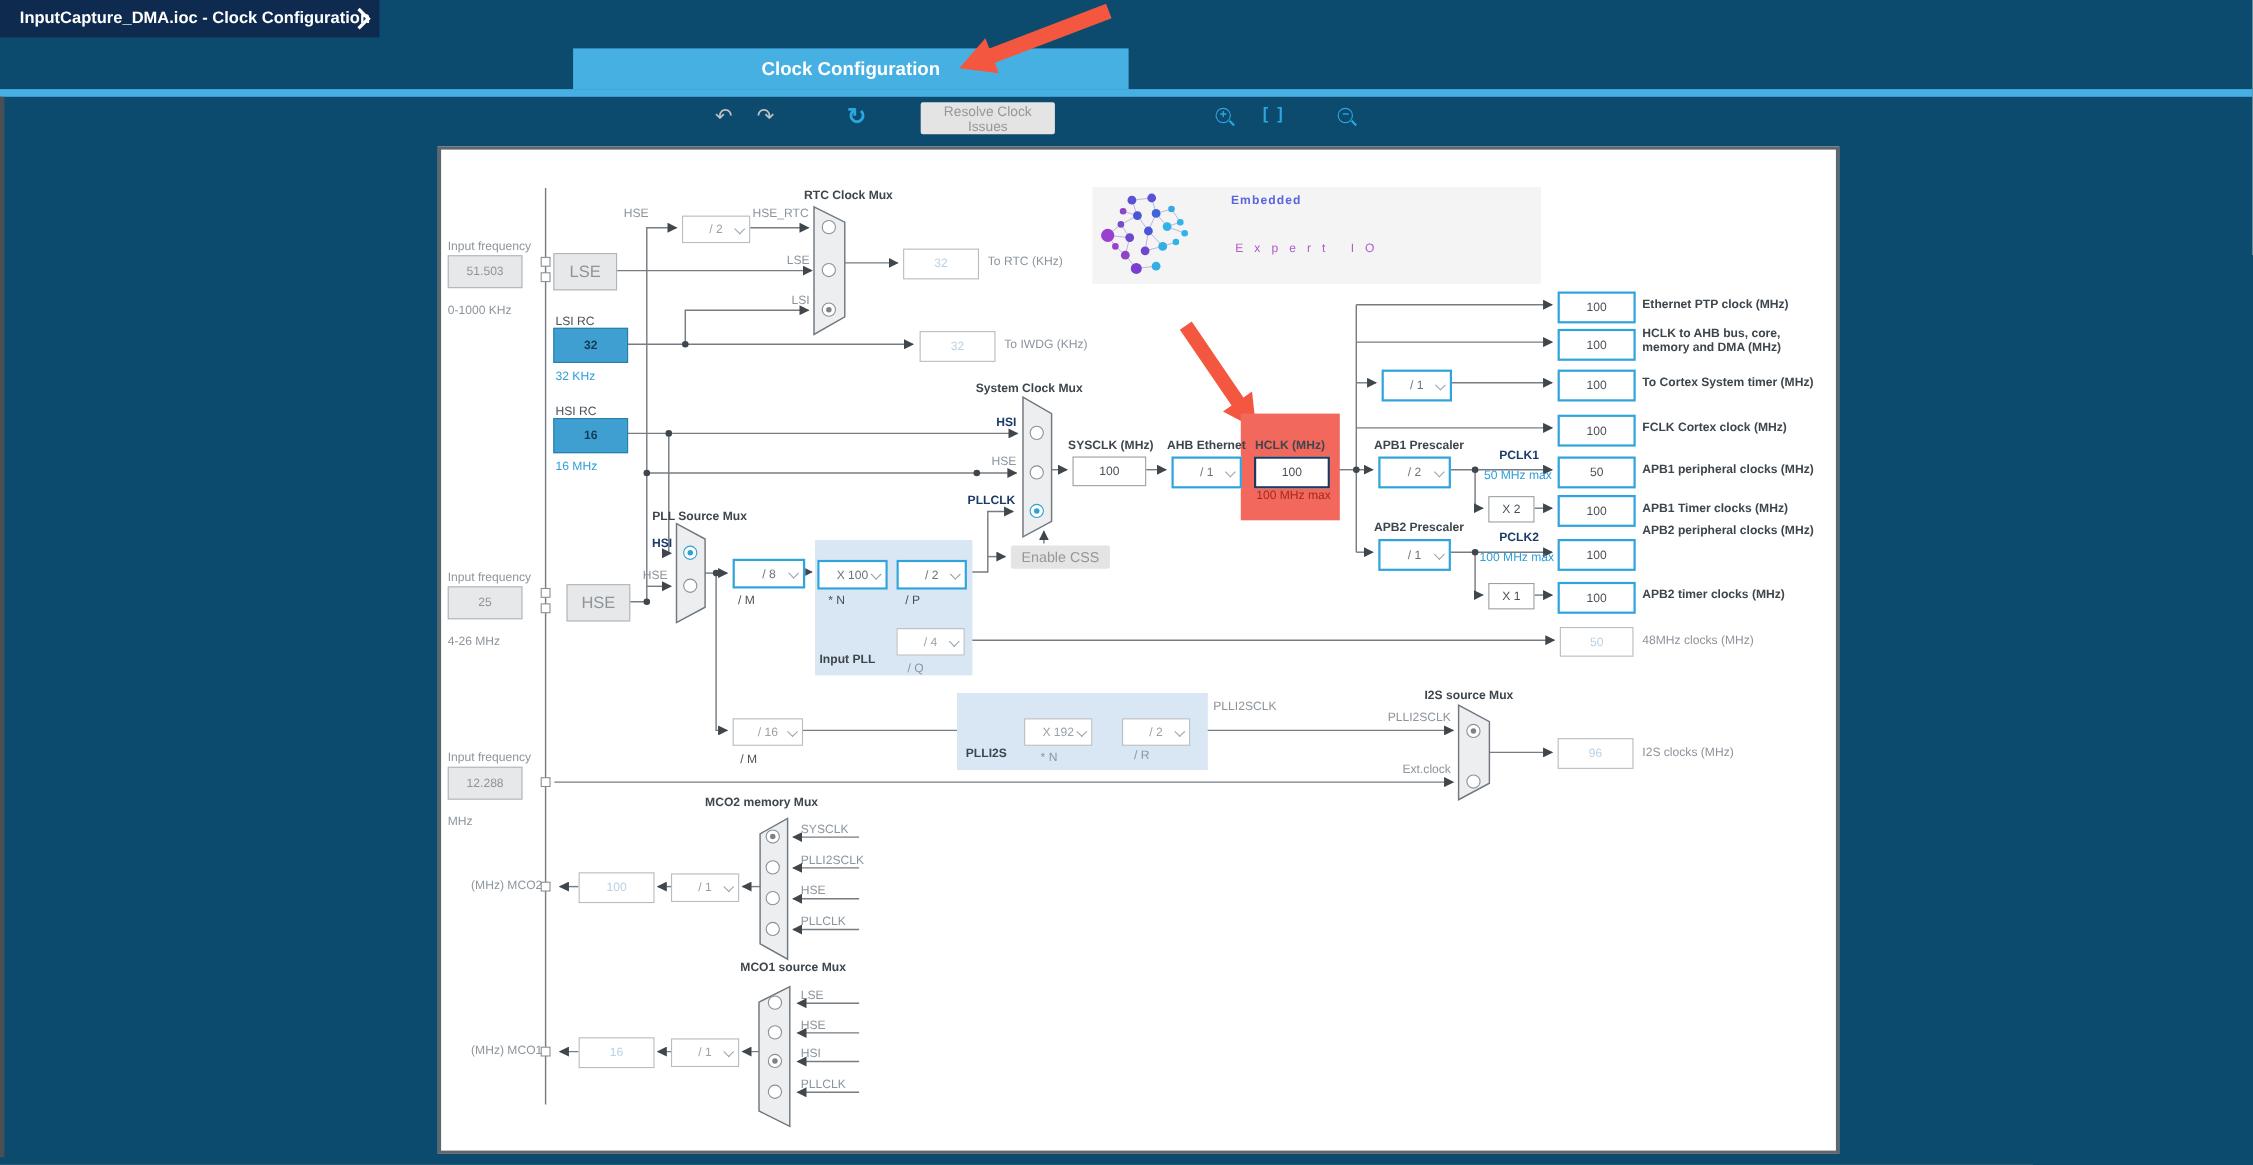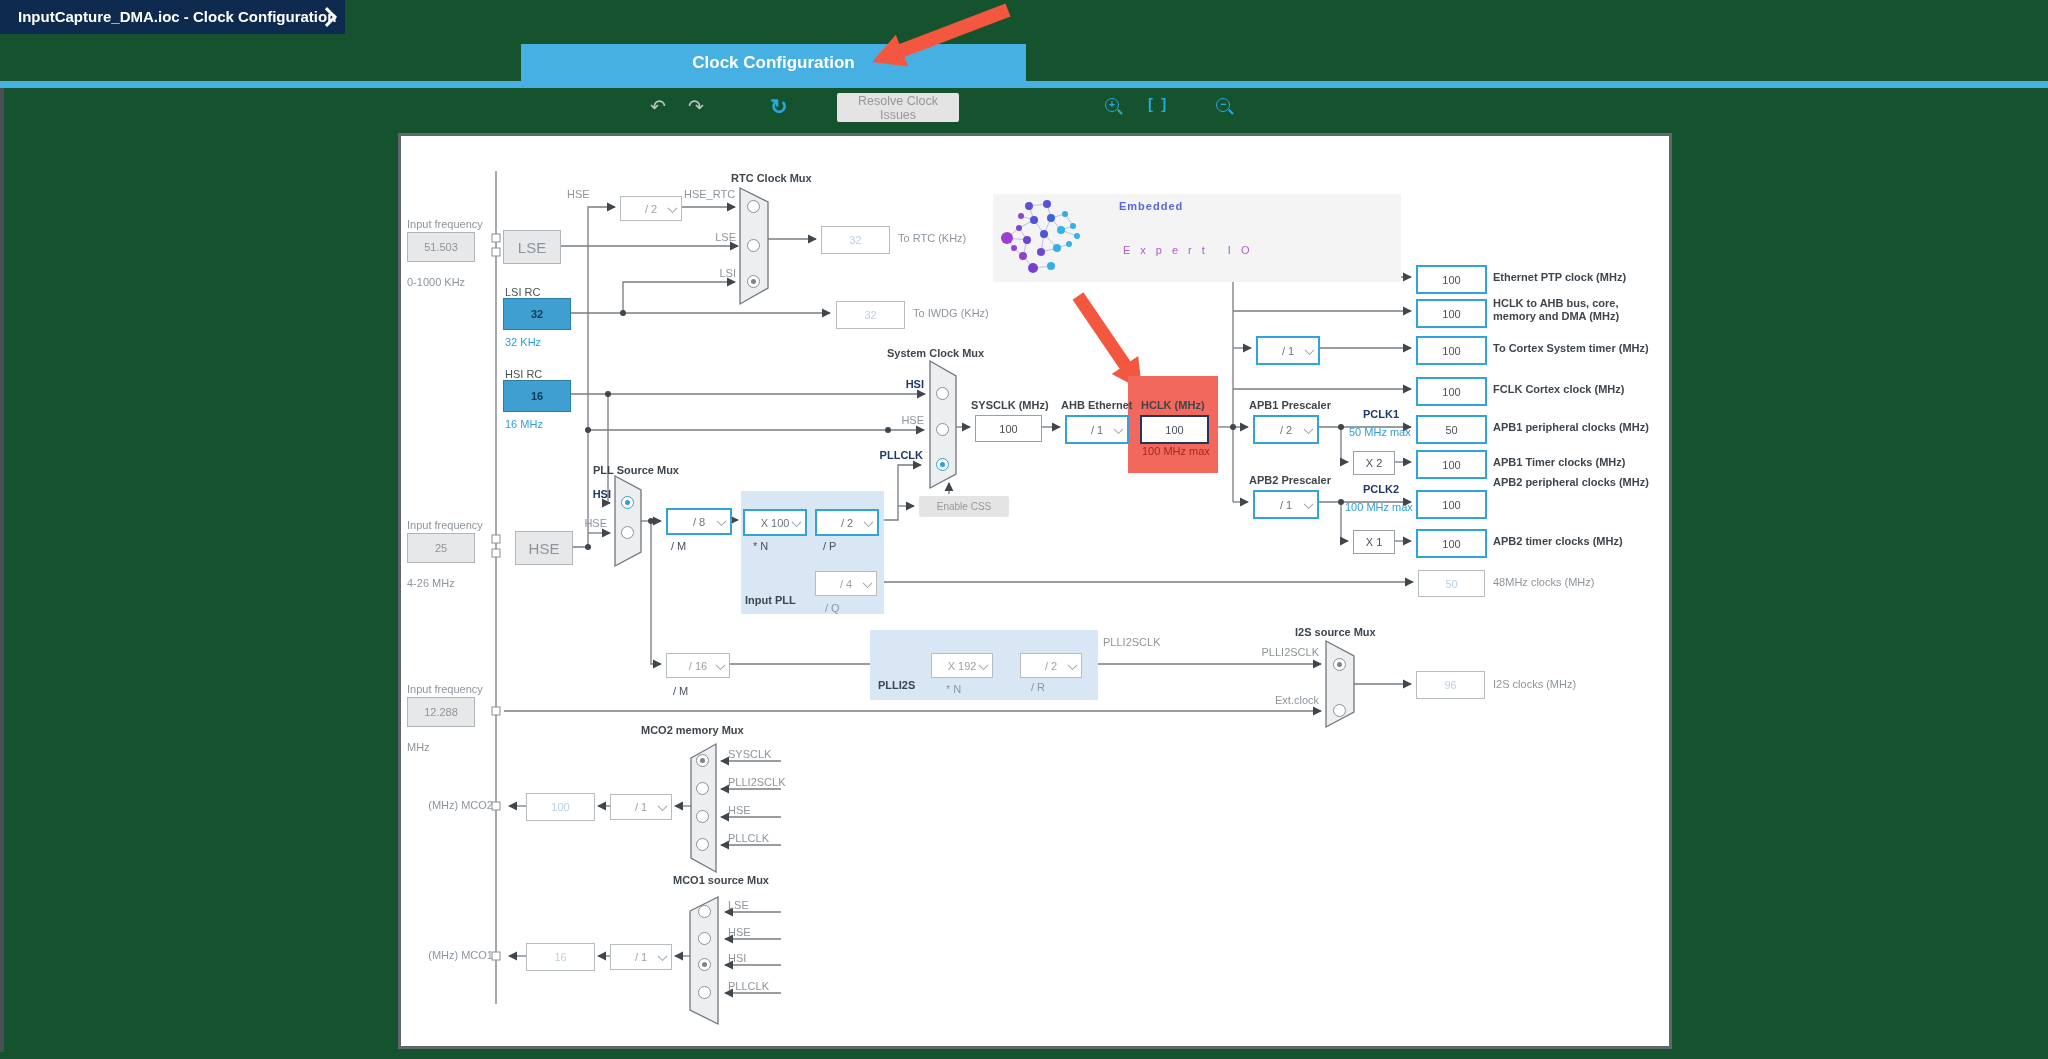--- a/index.html
+++ b/index.html
@@ -1,16 +1,16 @@
 <!DOCTYPE html>
 <html><head>
 <meta charset="utf-8">
 <style>
   html,body{margin:0;padding:0;background:#fff;font-family:"Liberation Sans",sans-serif;}
-  .page{position:relative;width:2048px;height:1059px;overflow:hidden;background:#14532d;}
+  .page{position:relative;width:2048px;height:1059px;overflow:hidden;background:#0c4a6e;}
   .abs{position:absolute;}
   
   .titlebar{left:0;top:0;width:345px;height:34px;background:#0e2a4f;color:#fff;font-size:15px;font-weight:bold;line-height:34px;padding-left:18px;box-sizing:border-box;}
   .crumb-chev{left:320px;top:10px;width:11px;height:11px;border-top:3px solid #fff;border-right:3px solid #fff;transform:rotate(45deg);}
   .tab{top:44px;height:37px;width:505px;background:#0e2a4f;color:#fff;font-size:17px;font-weight:600;display:flex;align-items:center;justify-content:center;cursor:default;}
   .tab.active{background:#47b0e3;}
   .tabstrip{left:0;top:81px;width:2048px;height:7px;background:#47b0e3;}
   .leftedge{left:0;top:88px;width:4px;height:964px;background:#4a4f54;}
   
   .ticon{top:94px;font-size:19px;color:#bfc3c6;line-height:26px;}
@@ -41,21 +41,21 @@
   .mult{background:#fff;border:1px solid #9aa0a5;color:#4a5158;display:flex;align-items:center;justify-content:center;font-size:11.5px;}
   .dd{background:#fff;border:2px solid #2fa3dc;color:#6b747b;font-size:11.5px;display:flex;align-items:center;justify-content:center;position:absolute;}
   .dd.gray{border:1px solid #b6bcc0;color:#9aa1a7;}
   .dd .chev{position:absolute;right:5px;top:50%;transform:translateY(-62%) rotate(45deg);width:6px;height:6px;border-right:1.4px solid #9aa6ad;border-bottom:1.4px solid #9aa6ad;}
   .radio{position:absolute;width:13px;height:13px;border-radius:50%;border:1.5px solid #8a9197;background:#fff;box-sizing:border-box;}
   .radio.selb{border-color:#2e9fd8;}
   .radio.selb::after{content:"";position:absolute;left:2.5px;top:2.5px;width:5px;height:5px;border-radius:50%;background:#2e9fd8;}
   .radio.selg::after{content:"";position:absolute;left:2.5px;top:2.5px;width:5px;height:5px;border-radius:50%;background:#7c8288;}
   .panel{background:#d9e7f4;}
   .redrect{background:#f2685c;}
-  .logo-panel{background:#f4f4f5;margin-top:24px;}
+  .logo-panel{background:#f4f4f5;}
   .logo1{font-size:31px;font-weight:bold;color:#5b66dd;letter-spacing:1px;}
   .logo2{font-size:24px;color:#b45ac9;letter-spacing:10px;}
 </style>
 </head>
 <body>
 
 <div class="page">
 
   
   <div class="abs titlebar">
@@ -356,21 +356,21 @@
         <span>/ 2</span>
         <span class="chev"></span>
       </div>
     <div class="abs dk" style="left:422px;top:404px">/ P</div>
     <div class="abs dd gray" style="left:414px;top:435px;width:60px;height:23px">
         <span>/ 4</span>
         <span class="chev"></span>
       </div>
     <div class="abs g11" style="left:424px;top:466px">/ Q</div>
     <div class="abs d11" style="left:344px;top:458px">Input PLL</div>
-    <button class="abs btn-gray" style="left:518px;top:360px;width:90px;height:21px;font-size:10px">Enable CSS</button>
+    <button class="abs btn-gray" style="left:518px;top:360px;width:90px;height:21px;font-size:13px">Enable CSS</button>
 
     <div class="abs dd gray" style="left:265px;top:517px;width:62px;height:23px">
         <span>/ 16</span>
         <span class="chev"></span>
       </div>
     <div class="abs dk" style="left:272px;top:549px">/ M</div>
     <div class="abs panel" style="left:469px;top:494px;width:228px;height:70px;z-index:0"></div>
     <div class="abs dd gray" style="left:530px;top:517px;width:60px;height:23px">
         <span>X 192</span>
         <span class="chev"></span>

